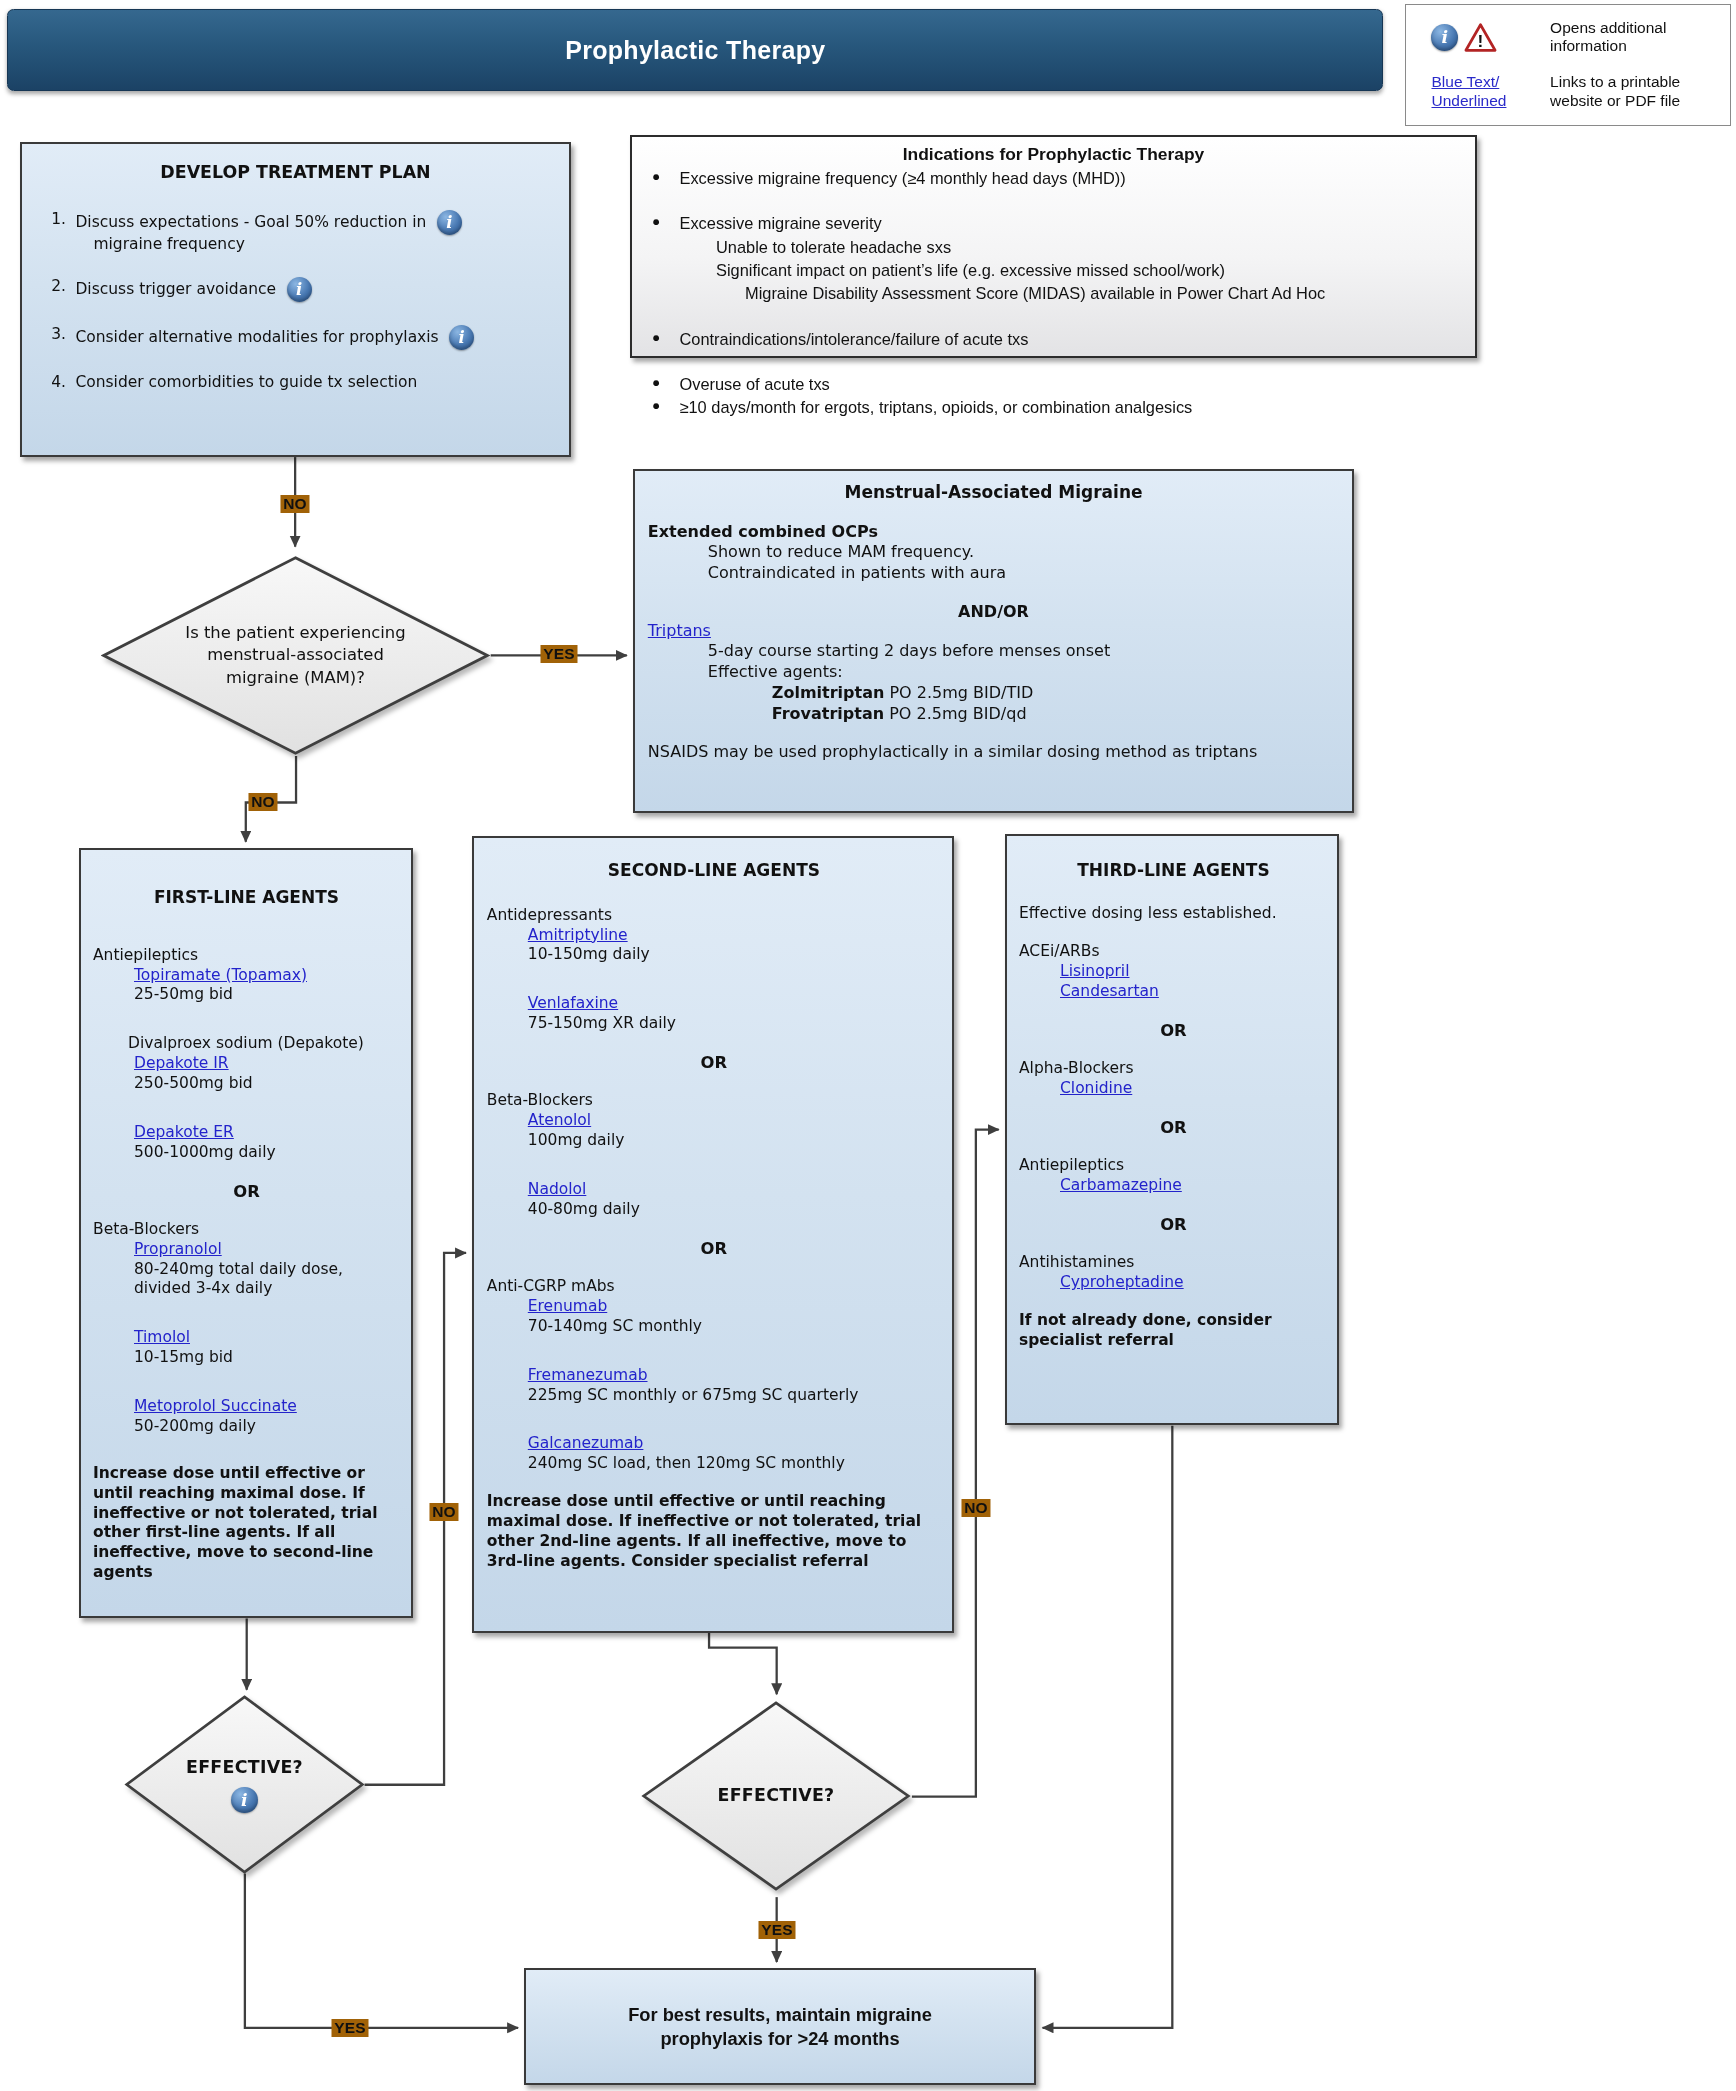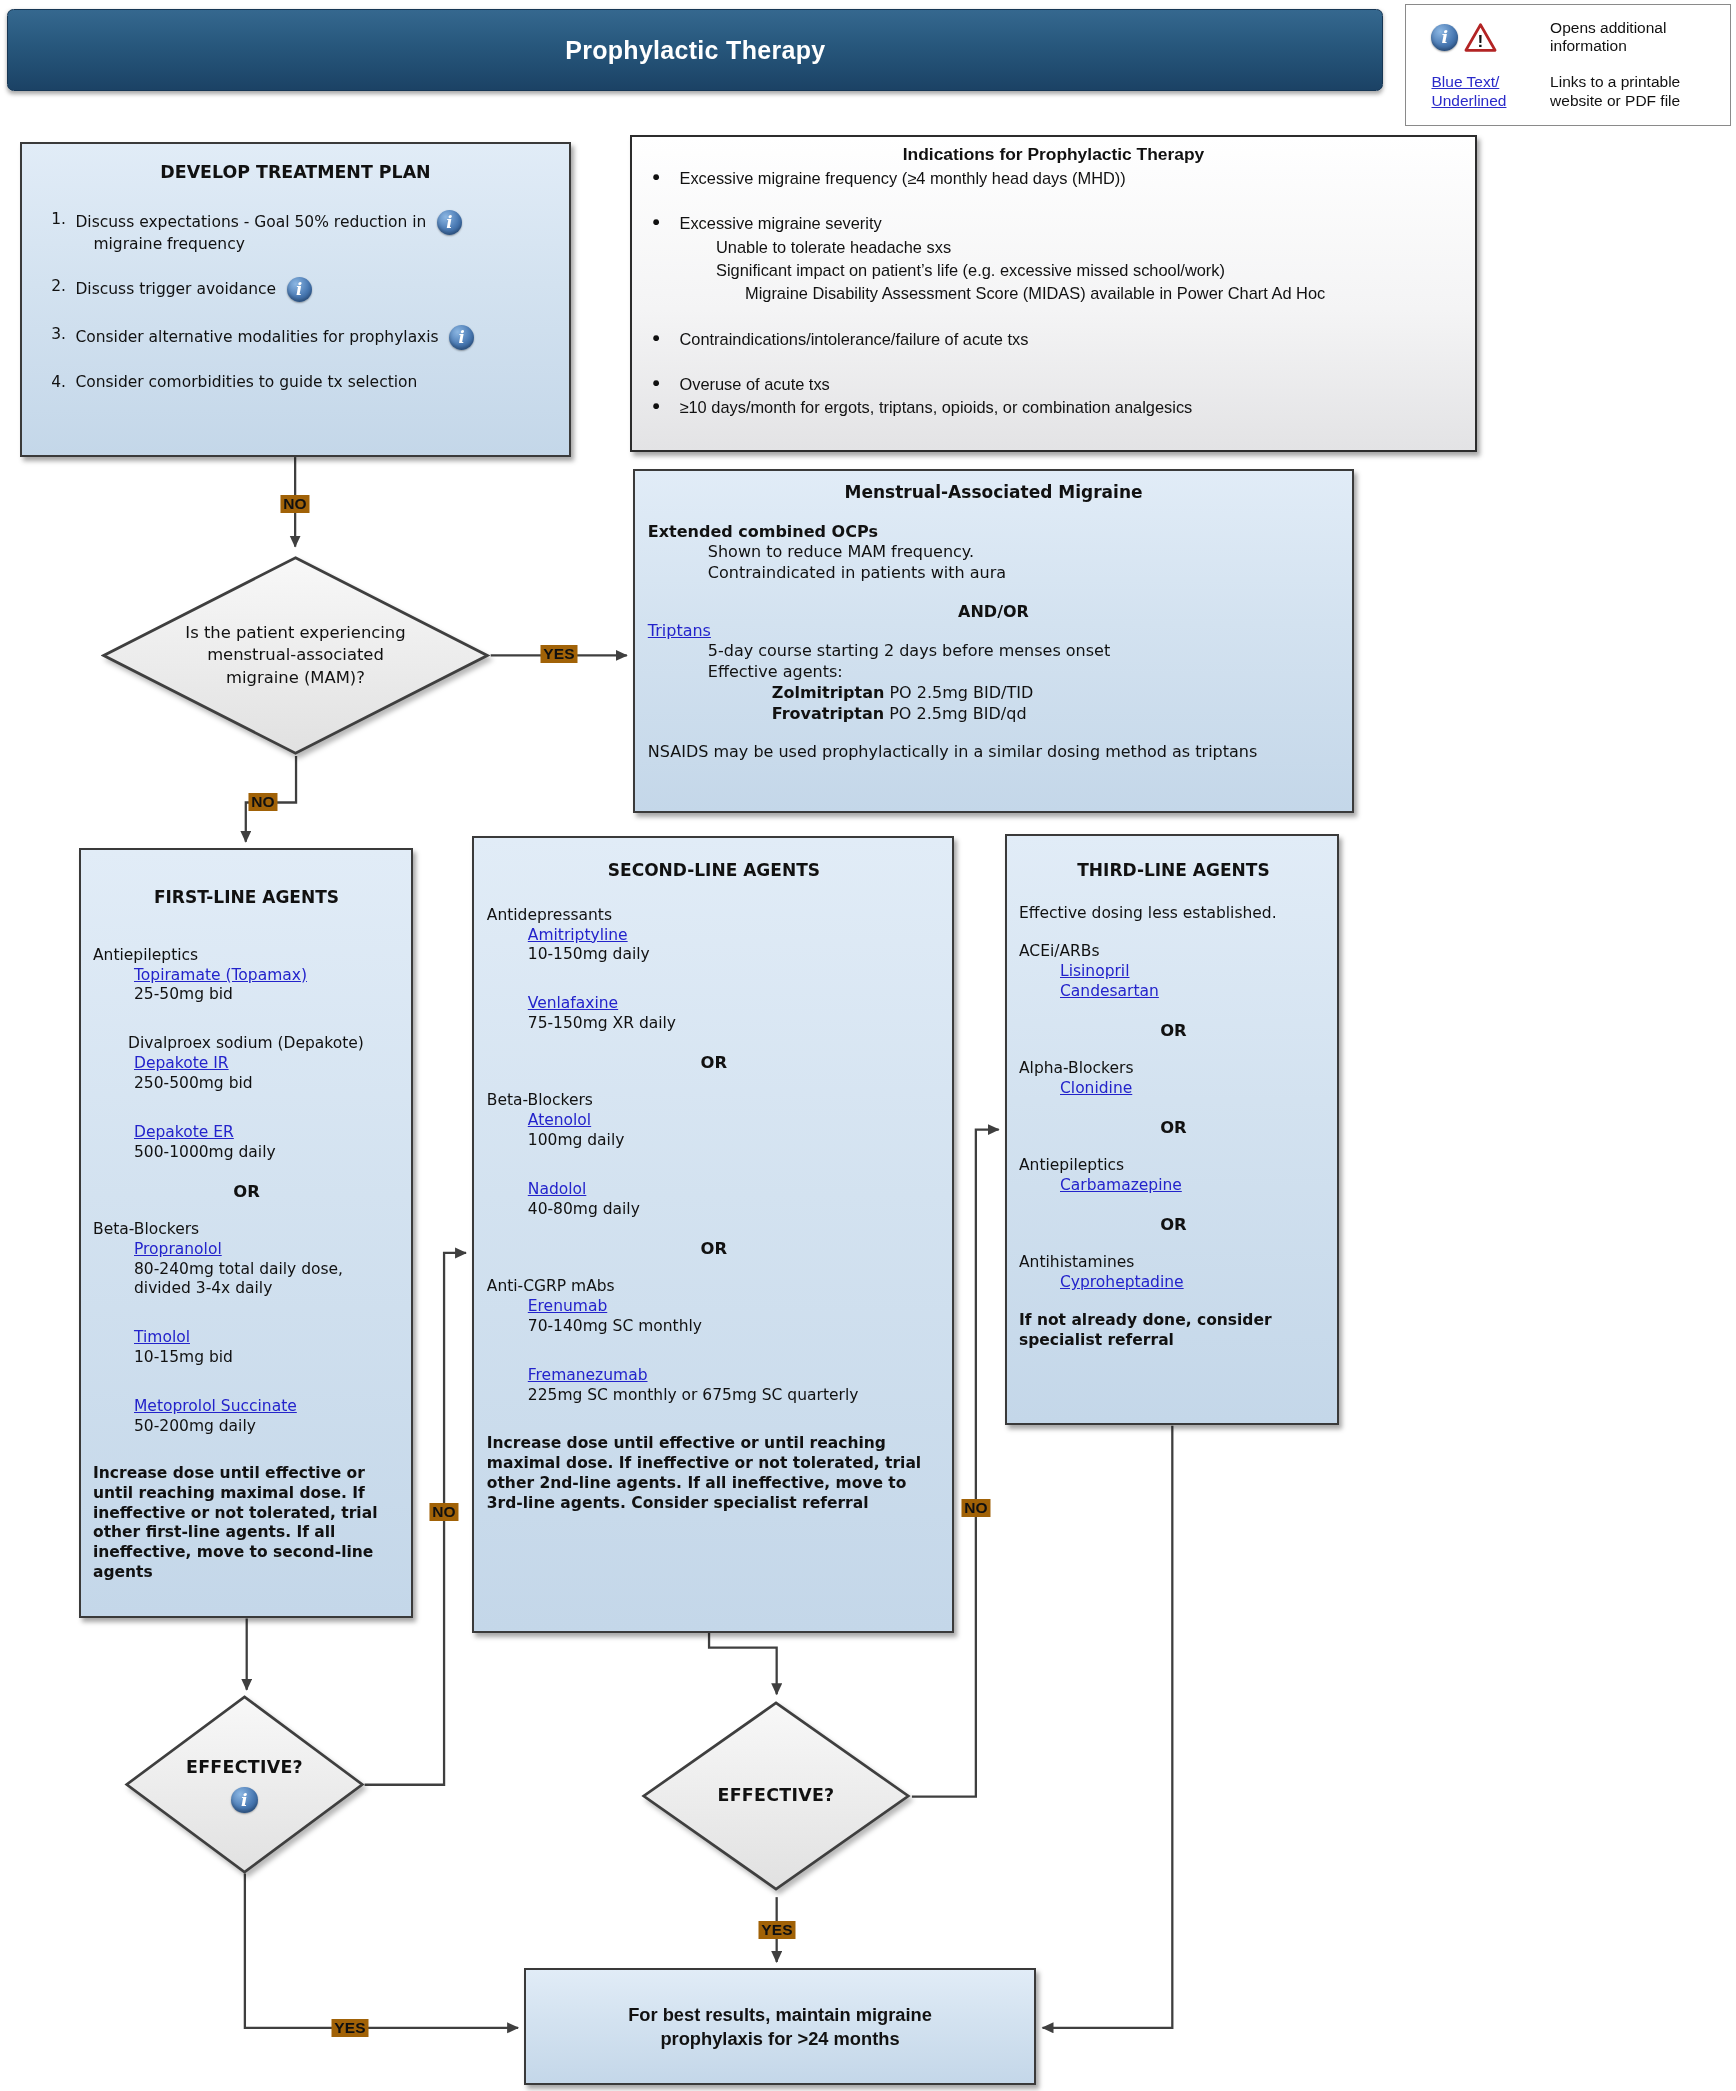--- a/index.html
+++ b/index.html
@@ -45,21 +45,21 @@
   .lnk{color:#2323cb;text-decoration:underline;cursor:pointer;}
 
   
   .develop{left:20px;top:142px;width:551px;height:315px;padding:18.3px 16.4px 0 16.4px;font-size:15.5px;}
   .develop .bt{font-weight:bold;font-size:17.4px;text-align:center;margin-bottom:27.4px;}
   .develop .item{display:flex;margin-bottom:23px;line-height:1.25;}
   .develop .num{width:37px;flex:0 0 auto;padding-left:12.8px;box-sizing:border-box;}
   .develop .l2{display:block;margin-left:18px;}
 
   
-  .indic{left:630px;top:135px;width:847px;height:317px;padding:7.3px 11px;
+  .indic{left:630px;top:135px;width:847px;height:223px;padding:7.3px 11px;
     font-family:"Liberation Sans",sans-serif;font-size:16.4px;}
   .indic .bt{font-weight:bold;font-size:17.4px;text-align:center;margin-bottom:1.8px;}
   .indic .row{display:flex;line-height:1.25;margin-top:2.7px;}
   .indic .dot{width:14.6px;flex:0 0 auto;margin-left:9.1px;font-size:13.7px;}
   .indic .lvl0{margin-left:12.8px;}
   .indic .lvl1{margin-left:73px;}
   .indic .lvl2{margin-left:102px;}
   .indic .gap{margin-top:25px;}
 
   
@@ -307,20 +307,24 @@
     <div class="or mt20 mb20">OR</div>
     <div class="gh">Anti-CGRP mAbs</div>
     <div class="drug mb32">
       <div><span class="lnk">Erenumab</span></div>
       <div>70-140mg SC monthly</div>
     </div>
     <div class="drug mb32">
       <div><span class="lnk">Fremanezumab</span></div>
       <div>225mg SC monthly or 675mg SC quarterly</div>
     </div>
+    <div class="drug">
+      <div><span class="lnk">Galcanezumab</span></div>
+      <div>240mg SC load, then 120mg SC monthly</div>
+    </div>
     <div class="note mt20">Increase dose until effective or until reaching maximal dose.  If ineffective or not tolerated, trial other 2nd-line agents. If all ineffective, move to 3rd-line agents. Consider specialist referral</div>
   </div>
 
   <div class="panel blue agents third">
     <div class="bt">THIRD-LINE AGENTS</div>
     <div class="mb20">Effective dosing less established.</div>
     <div class="gh">ACEi/ARBs</div>
     <div class="drug">
       <span class="lnk">Lisinopril</span>
     </div>

